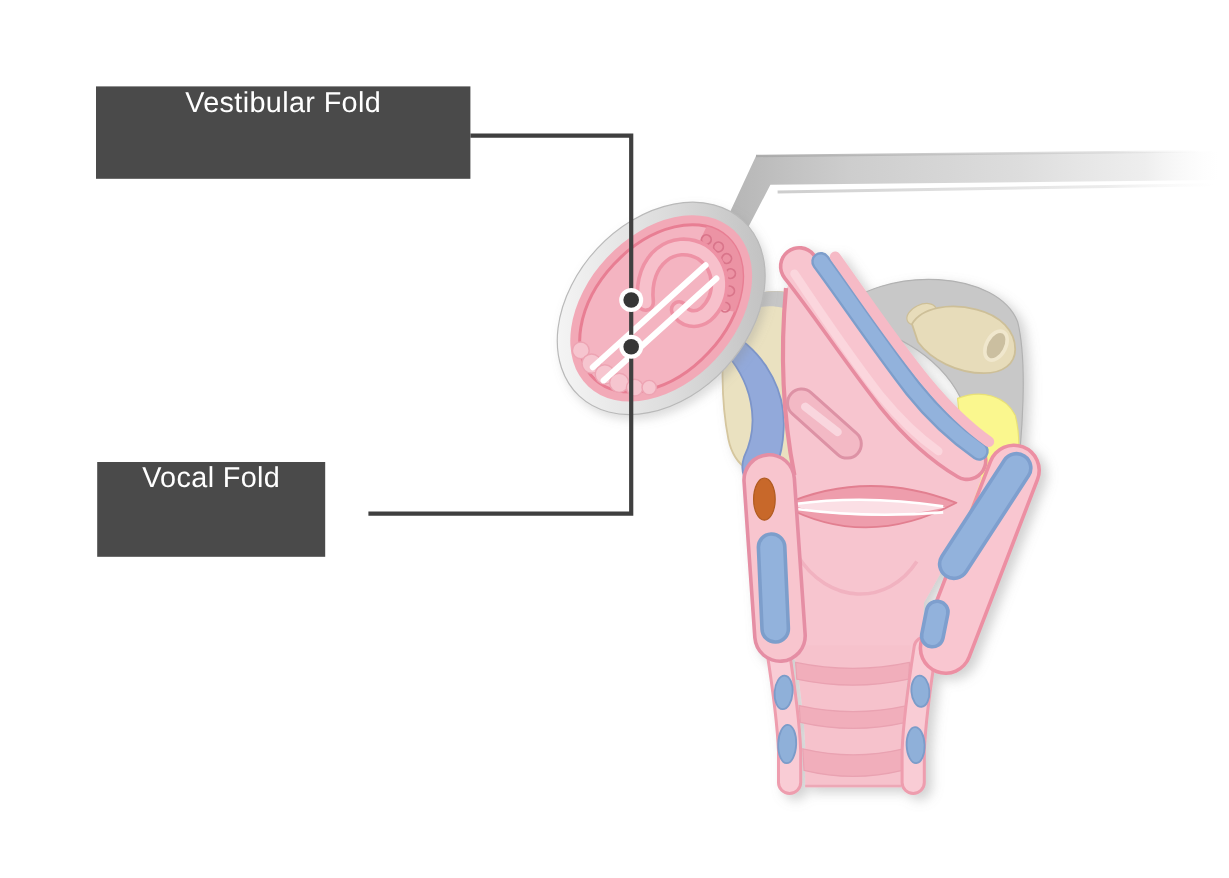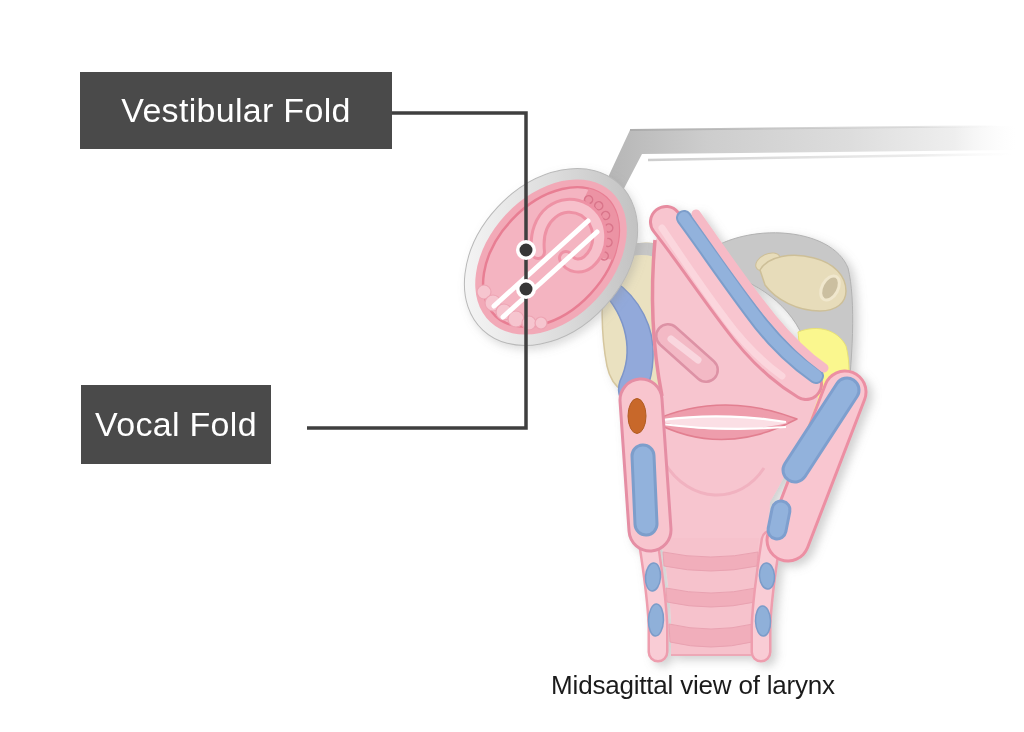--- a/index.html
+++ b/index.html
@@ -3,22 +3,22 @@
 <meta charset="utf-8">
 <style>
   html,body{margin:0;padding:0;background:#ffffff;}
   .stage{
     position:relative;width:1024px;height:732px;background:#ffffff;overflow:hidden;
     font-family:"Liberation Sans", sans-serif;
   }
   .stage svg{position:absolute;left:0;top:0;}
   .label-box{
     position:absolute;background:#4a4a4a;color:#ffffff;
-    display:flex;align-items:center;justify-content:center;
-    font-size:34px;letter-spacing:.3px;
+    display:flex;align-items:flex-start;justify-content:center;
+    font-size:24px;letter-spacing:.3px;
   }
   .label-vestibular{left:80px;top:72px;width:312px;height:77px;}
   .label-vocal{left:81px;top:385px;width:190px;height:79px;}
   .caption{
     position:absolute;left:493px;top:670px;width:400px;text-align:center;
     font-size:26px;color:#1b1b1b;letter-spacing:-.2px;
   }
 </style>
 </head>
 <body>
@@ -188,15 +188,14 @@
 </svg>
 
 <div class="label-box label-vestibular">
   <span>Vestibular Fold</span>
 </div>
 
 <div class="label-box label-vocal">
   <span>Vocal Fold</span>
 </div>
 
-<div class="caption">Midsagittal view of larynx</div>
 
 </div>
 
 </body></html>

